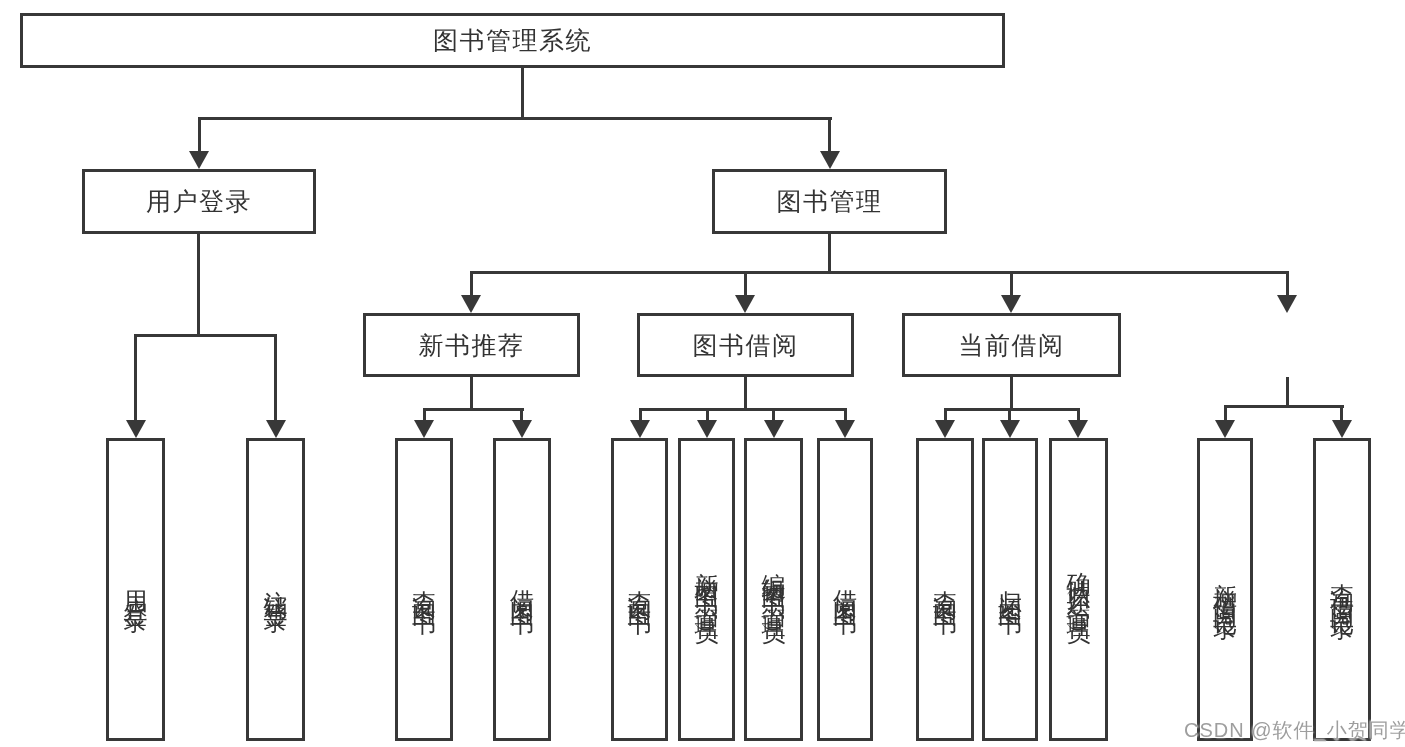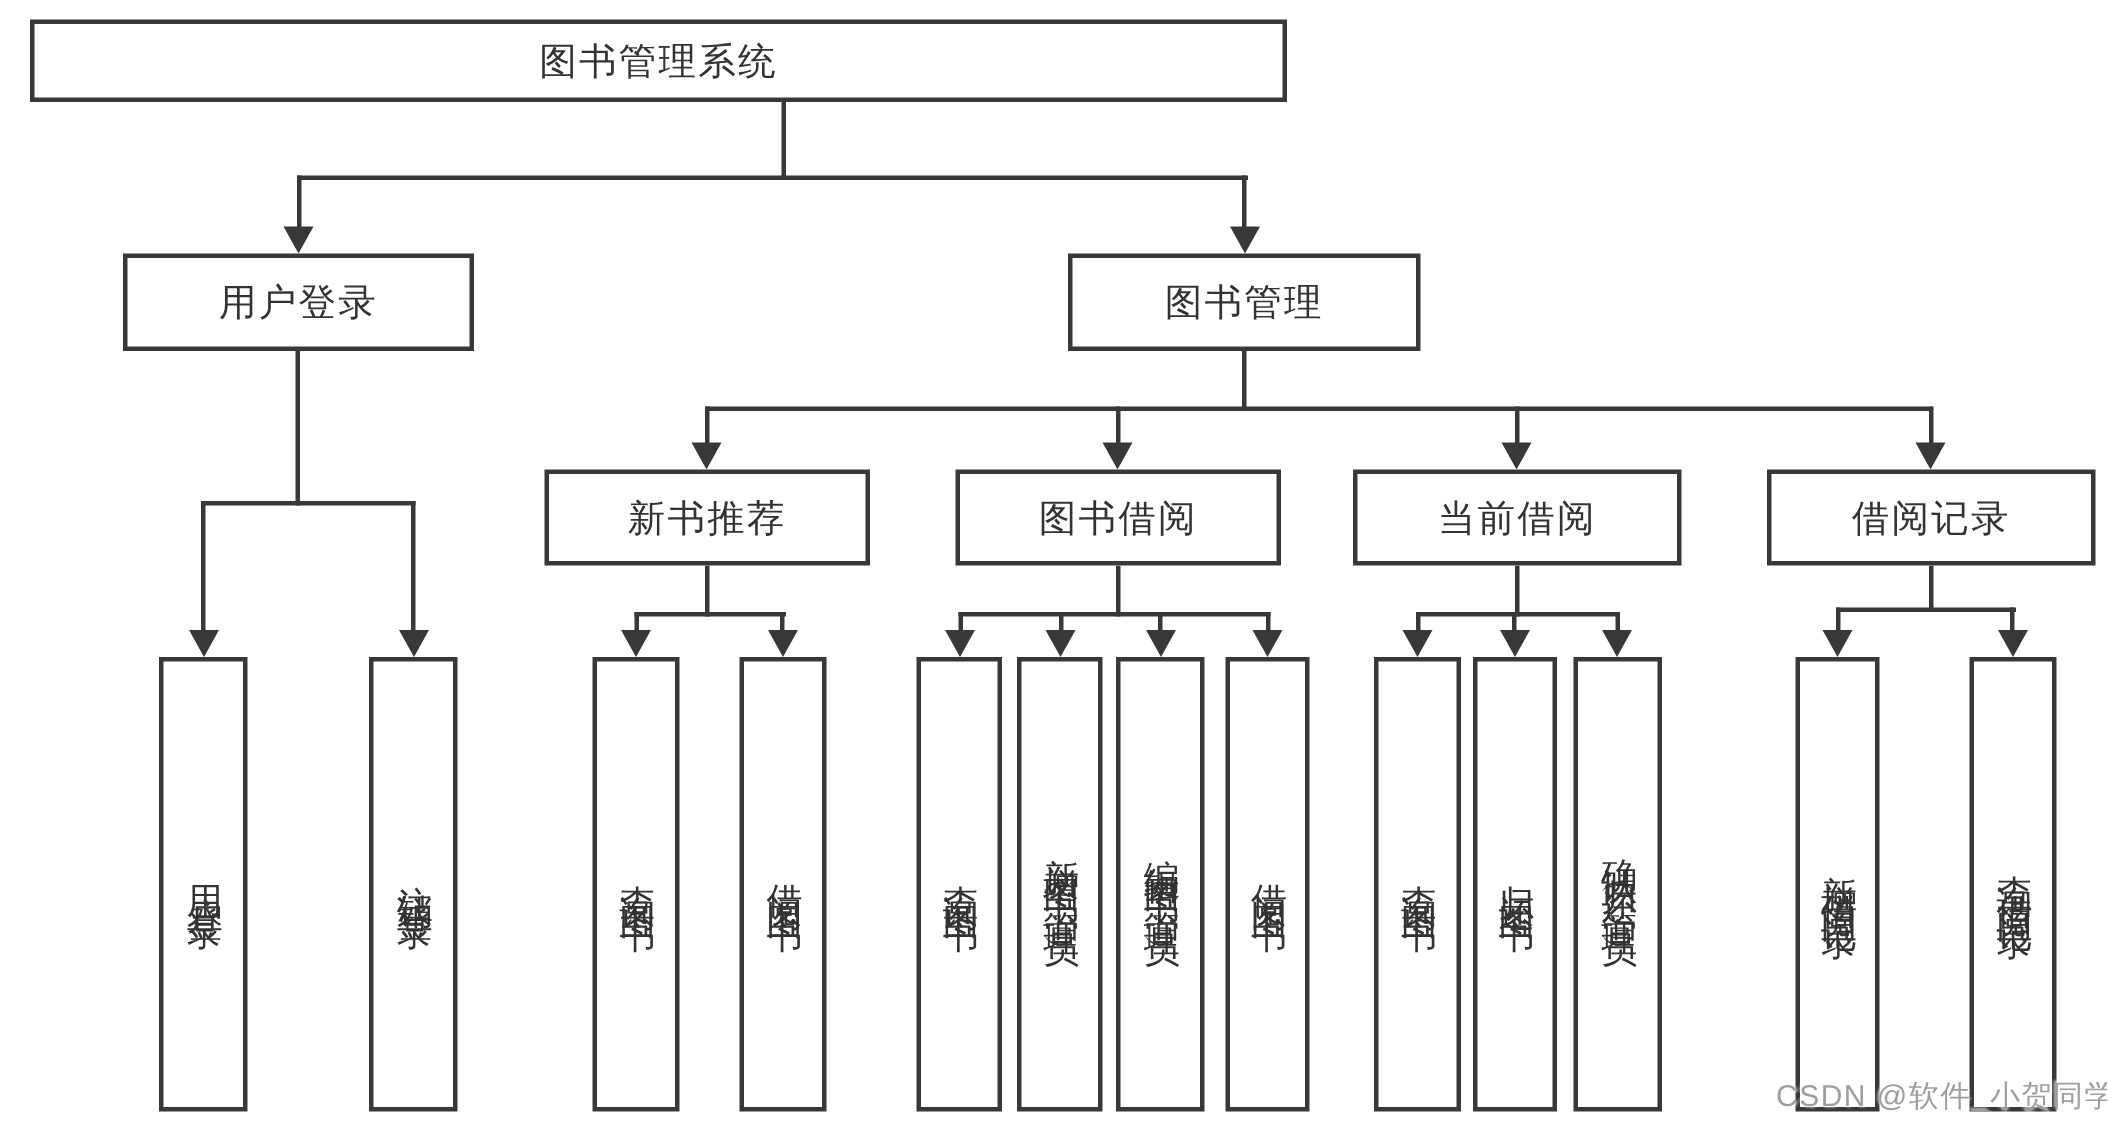--- a/index.html
+++ b/index.html
@@ -89,42 +89,39 @@
   <div class="vl" style="left:1077px;top:408px;height:14px"></div>
   <div class="ar" style="left:1068px;top:420px"></div>
 
   <div class="vl" style="left:1286px;top:377px;height:31px"></div>
   <div class="hl" style="left:1224px;top:405px;width:120px"></div>
   <div class="vl" style="left:1224px;top:405px;height:17px"></div>
   <div class="ar" style="left:1215px;top:420px"></div>
   <div class="vl" style="left:1340px;top:405px;height:17px"></div>
   <div class="ar" style="left:1332px;top:420px"></div>
 
-  <div class="box h" style="left:20px;top:13px;width:838px;height:55px">
+  <div class="box h" style="left:20px;top:13px;width:985px;height:55px">
     <span>图书管理系统</span>
   </div>
 
   <div class="box h" style="left:82px;top:169px;width:234px;height:65px">
     <span>用户登录</span>
   </div>
   <div class="box h" style="left:712px;top:169px;width:235px;height:65px">
     <span>图书管理</span>
   </div>
 
   <div class="box h" style="left:637px;top:313px;width:217px;height:64px">
     <span>图书借阅</span>
   </div>
   <div class="box h" style="left:363px;top:313px;width:217px;height:64px">
     <span>新书推荐</span>
   </div>
   <div class="box h" style="left:902px;top:313px;width:219px;height:64px">
     <span>当前借阅</span>
-  </div>
-  <div class="box h" style="left:1178px;top:313px;width:219px;height:64px">
-    <span>借阅记录</span>
   </div>
 
   <div class="box v" style="left:106px;top:438px;width:59px;height:303px">
     <span>用户登录</span>
   </div>
   <div class="box v" style="left:246px;top:438px;width:59px;height:303px">
     <span>注销登录</span>
   </div>
 
   <div class="box v" style="left:395px;top:438px;width:58px;height:303px">

